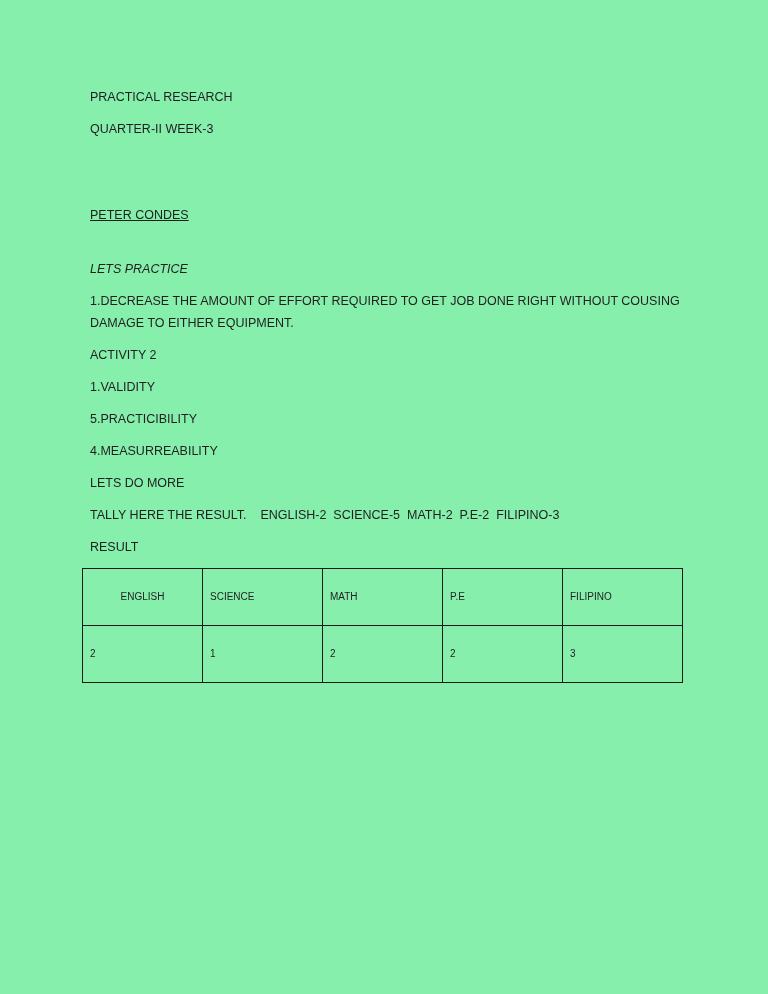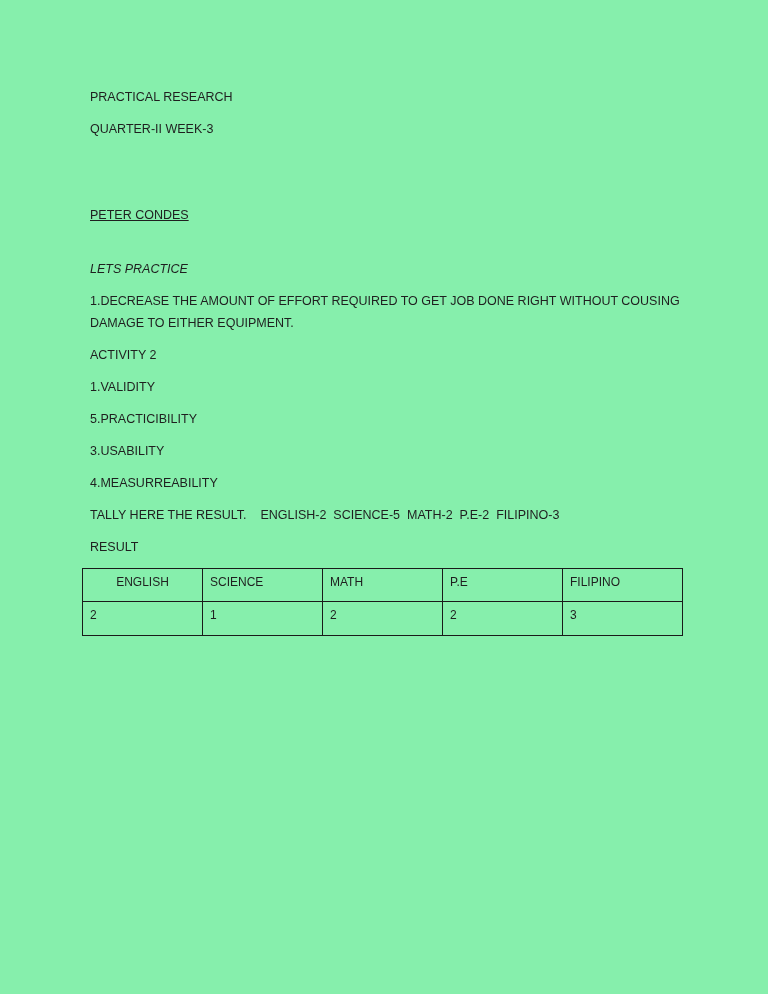--- a/index.html
+++ b/index.html
@@ -34,27 +34,27 @@
     table-layout: fixed;
     width: 601px;
     margin-left: -8px;
     margin-top: 2px;
   }
   table.result-table th,
   table.result-table td {
     box-sizing: border-box;
     border: 1px solid #1a1a1a;
     font-family: "Liberation Sans", sans-serif;
-    font-size: 12px;
+    font-size: 10px;
     font-weight: normal;
     color: #1f1f1f;
     text-align: left;
     vertical-align: top;
     line-height: 16px;
-    padding: 5px 7px;
+    padding: 20px 7px;
     width: 20%;
     overflow: hidden;
   }
   table.result-table th { height: 33px; }
   table.result-table td { height: 34px; }
   table.result-table th.centered { text-align: center; }
 </style>
 </head>
 <body>
 
@@ -66,23 +66,23 @@
 
     <p class="gap-two-blank">PETER CONDES</p>
 
     <p class="gap-one-blank">LETS PRACTICE</p>
     <p>1.DECREASE THE AMOUNT OF EFFORT REQUIRED TO GET JOB DONE RIGHT WITHOUT COUSING
 DAMAGE TO EITHER EQUIPMENT.</p>
 
     <p>ACTIVITY 2</p>
     <p>1.VALIDITY</p>
     <p>5.PRACTICIBILITY</p>
-    <p>3.USABILITY</p>
     <p>4.MEASURREABILITY</p>
 
+    <p>LETS DO MORE</p>
     <p>TALLY HERE THE RESULT.    ENGLISH-2  SCIENCE-5  MATH-2  P.E-2  FILIPINO-3</p>
     <p>RESULT</p>
 
     <table class="result-table">
       <thead>
         <tr>
           <th class="centered">ENGLISH</th>
           <th>SCIENCE</th>
           <th>MATH</th>
           <th>P.E</th>

